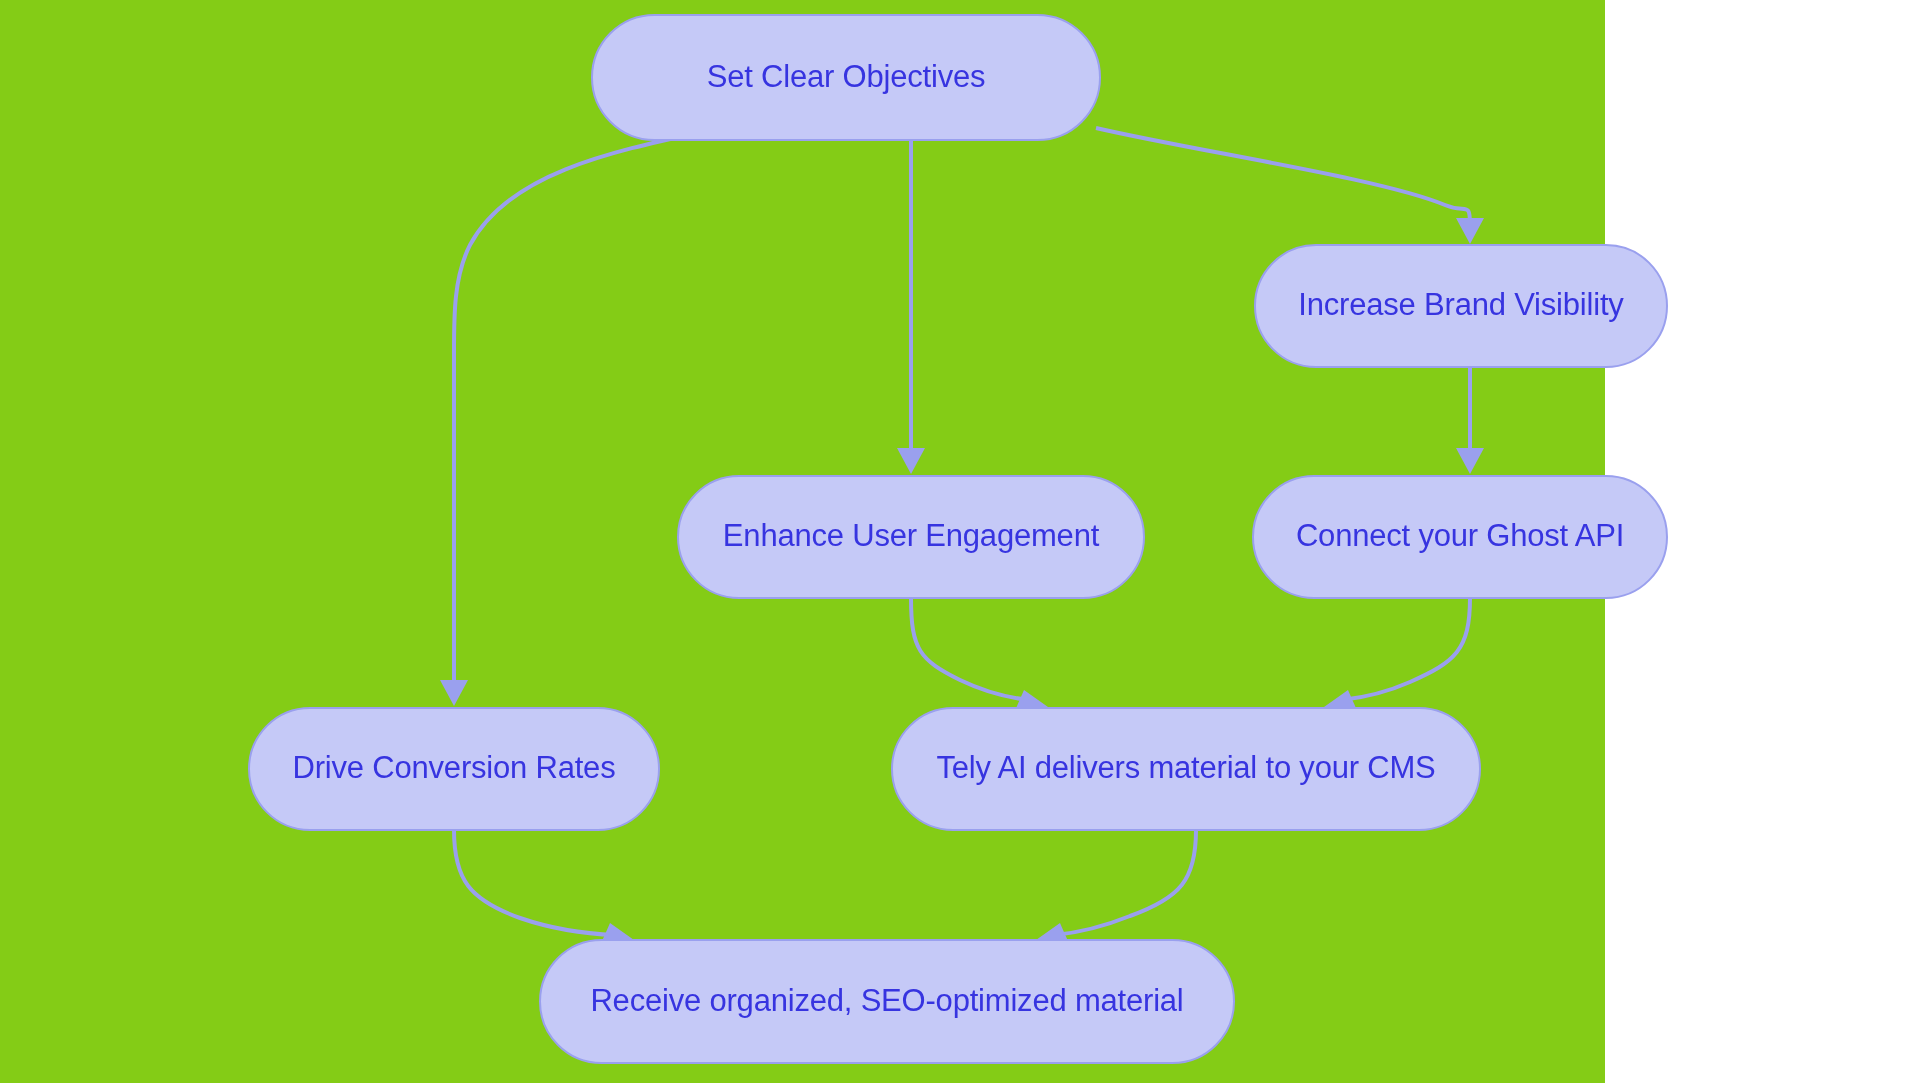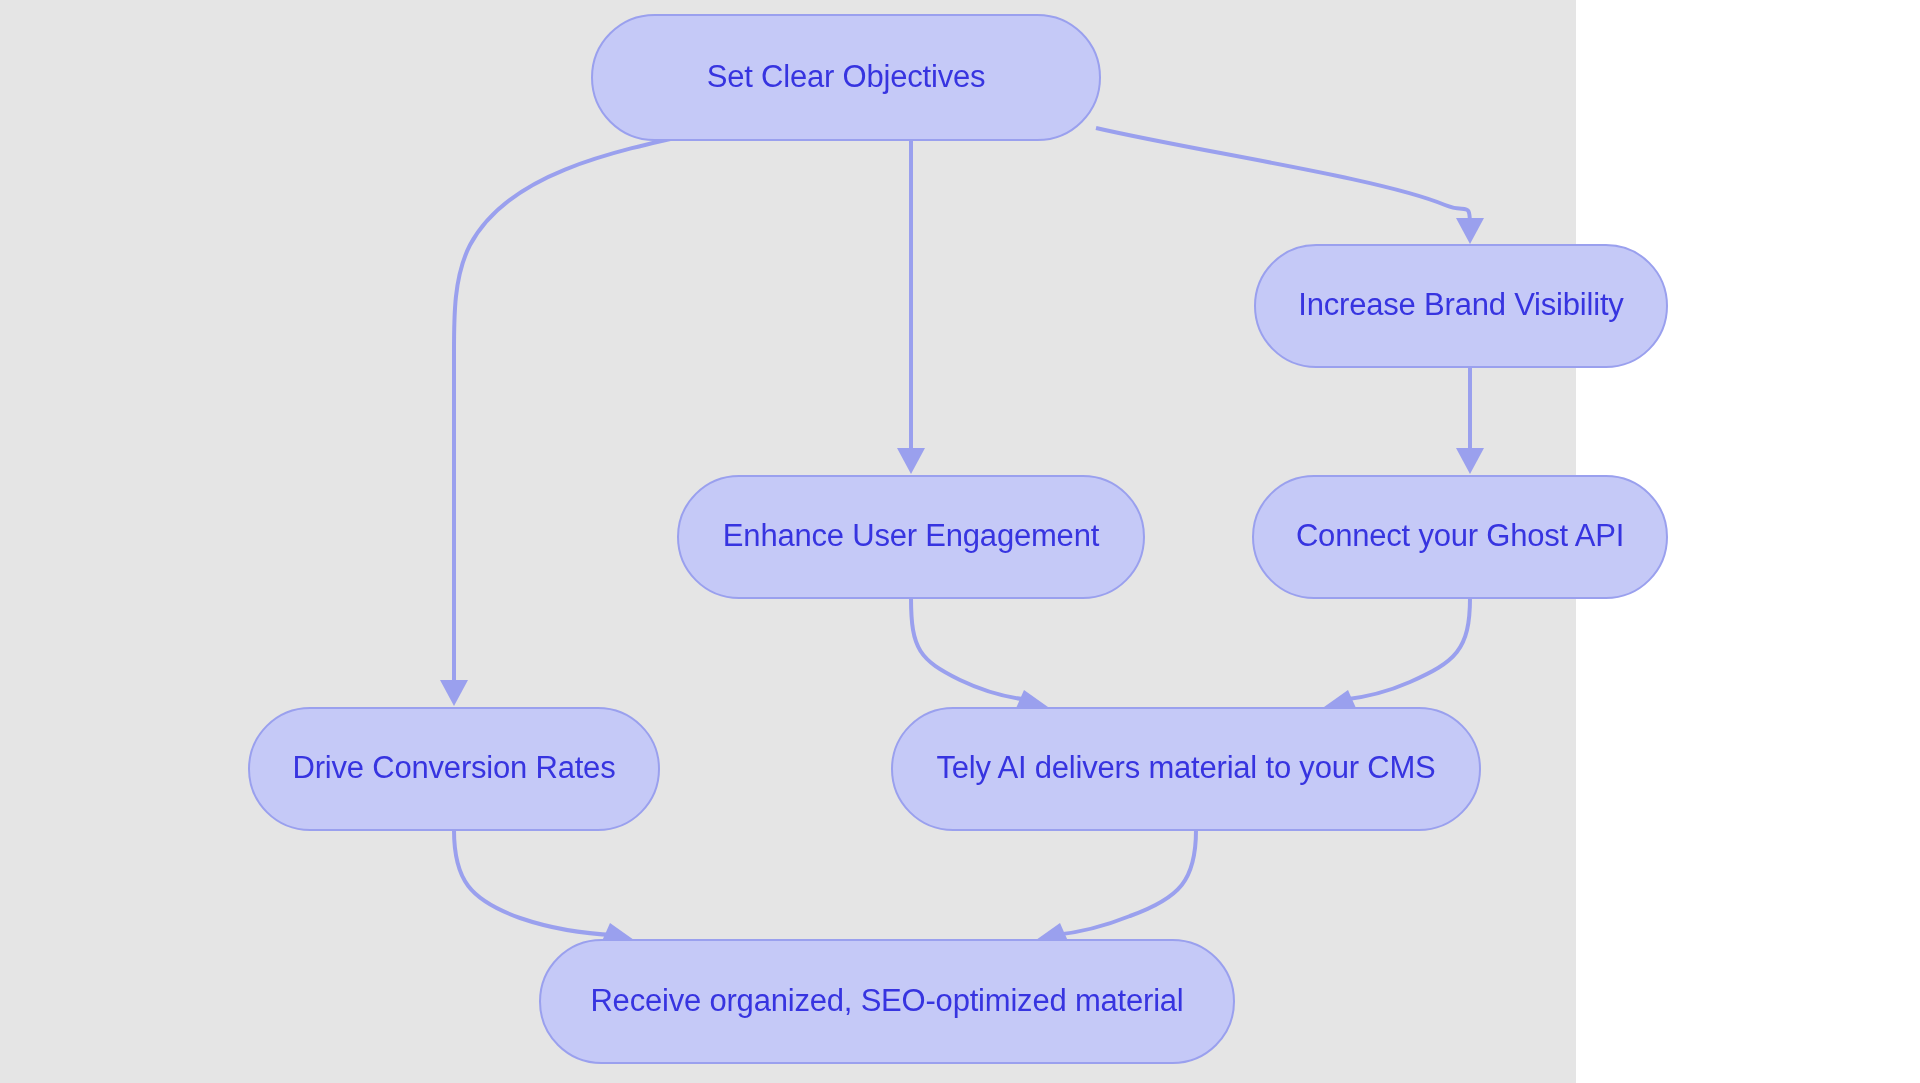--- a/index.html
+++ b/index.html
@@ -11,21 +11,22 @@
   body {
     width: 1920px;
     height: 1083px;
     font-family: "Liberation Sans", sans-serif;
     overflow: hidden;
   }
   #flowchart-root {
     position: relative;
     width: 1576px;
     height: 1083px;
-    background: #e5e5e5;
+    background: #84cc16;
+    padding-left: 29px;
   }
   #flow-svg {
     position: absolute;
     top: 0;
     left: 0;
     width: 1920px;
     height: 1083px;
   }
   .node-shape {
     fill: #c5c9f7;

